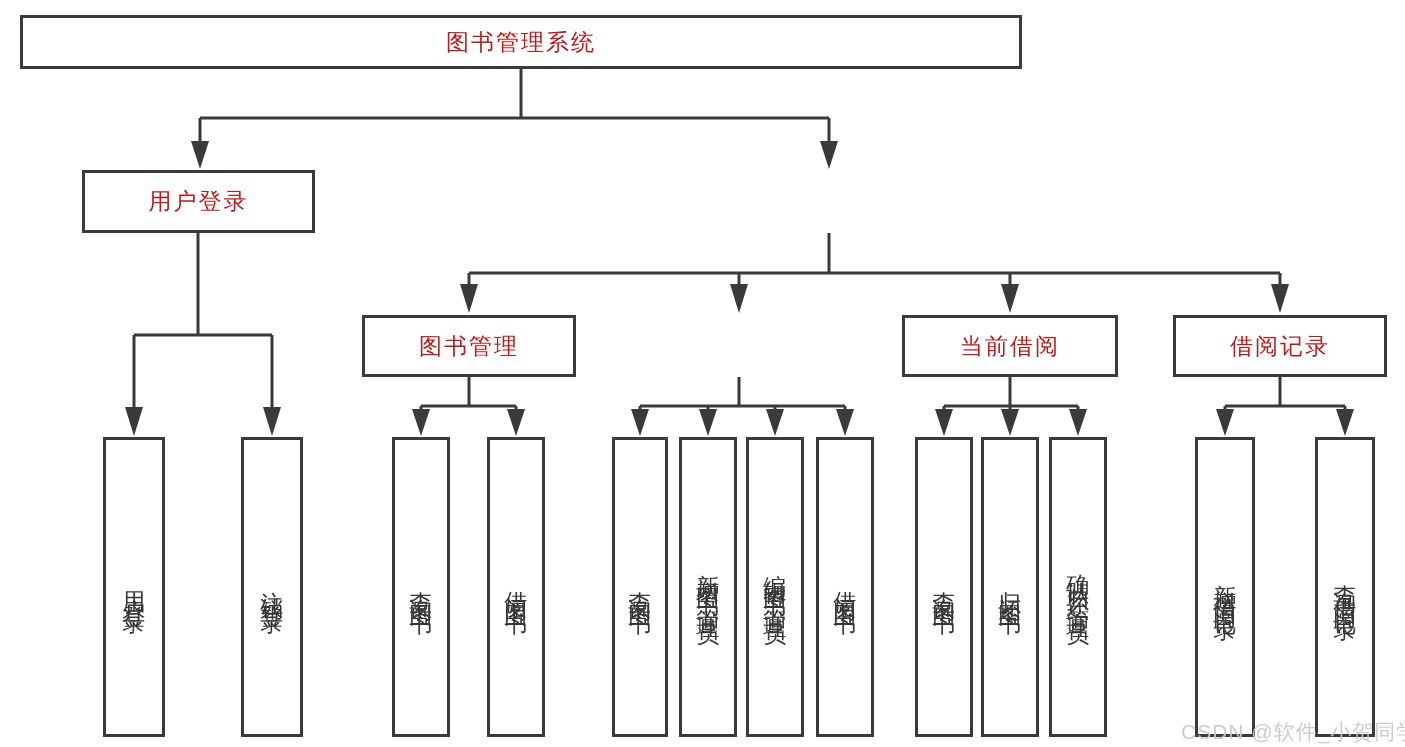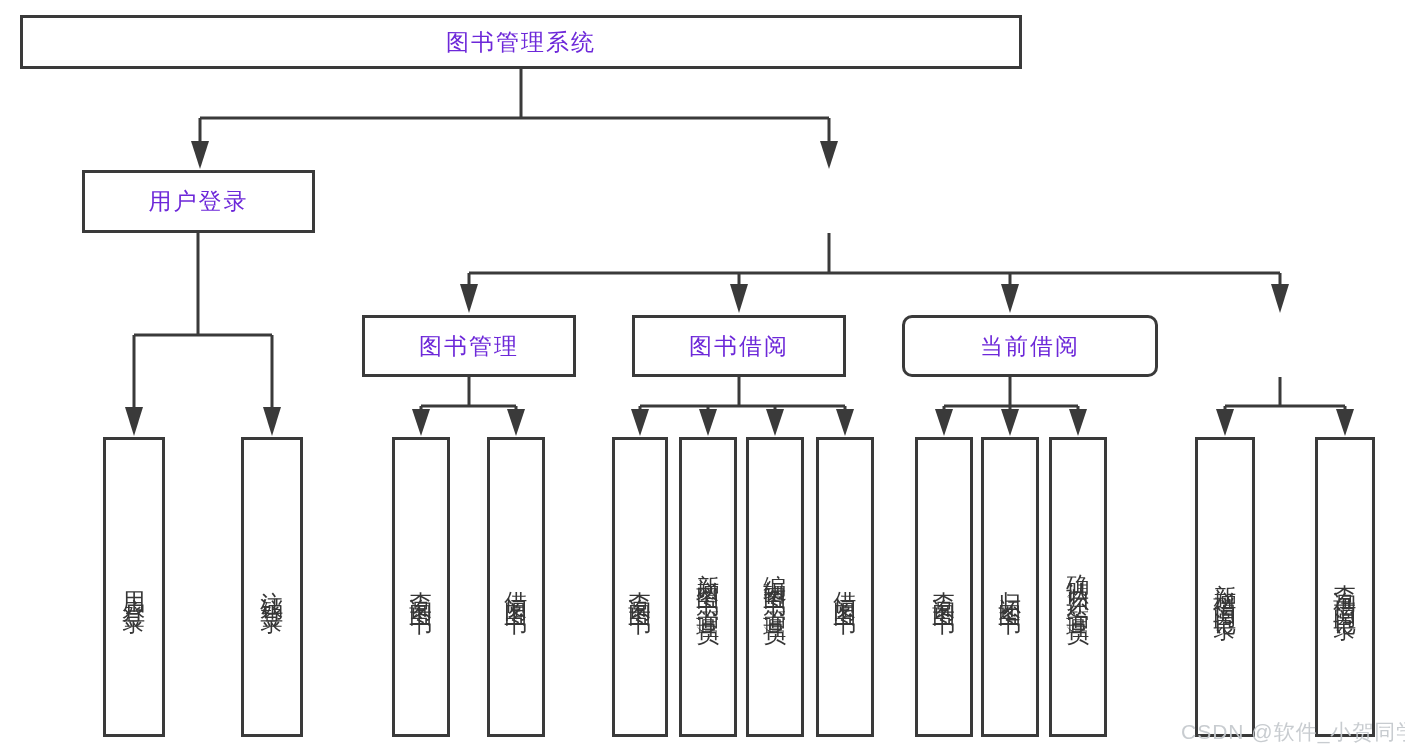--- a/index.html
+++ b/index.html
@@ -22,21 +22,21 @@
     border: 3px solid #3a3a3a;
     background: #ffffff;
     display: flex;
     align-items: center;
     justify-content: center;
     z-index: 1;
   }
   .node-label {
     font-size: 23px;
     letter-spacing: 2px;
-    color: #6d28d9;
+    color: #b91c1c;
     white-space: nowrap;
   }
 
   .leaf {
     position: absolute;
     top: 437px;
     height: 300px;
     border: 3px solid #3a3a3a;
     background: #ffffff;
     display: flex;
@@ -138,25 +138,25 @@
     <span class="node-label">图书管理系统</span>
   </div>
 
   <div class="node" style="left:82px; top:170px; width:233px; height:63px;">
     <span class="node-label">用户登录</span>
   </div>
 
   <div class="node" style="left:362px; top:315px; width:214px; height:62px;">
     <span class="node-label">图书管理</span>
   </div>
-  <div class="node" style="left:632px; top:315px; width:214px; height:62px;">
-    <span class="node-label">图书借阅</span>
-  </div>
-  <div class="node" style="left:902px; top:315px; width:256px; height:62px;border-radius:10px;">
+  <div class="node" style="left:902px; top:315px; width:216px; height:62px;">
     <span class="node-label">当前借阅</span>
+  </div>
+  <div class="node" style="left:1173px; top:315px; width:214px; height:62px;">
+    <span class="node-label">借阅记录</span>
   </div>
 
   <div class="leaf" style="left:103px; width:62px;">
     <span class="leaf-label">用户登录</span>
   </div>
   <div class="leaf" style="left:241px; width:62px;">
     <span class="leaf-label">注销登录</span>
   </div>
 
   <div class="leaf" style="left:392px; width:58px;">

